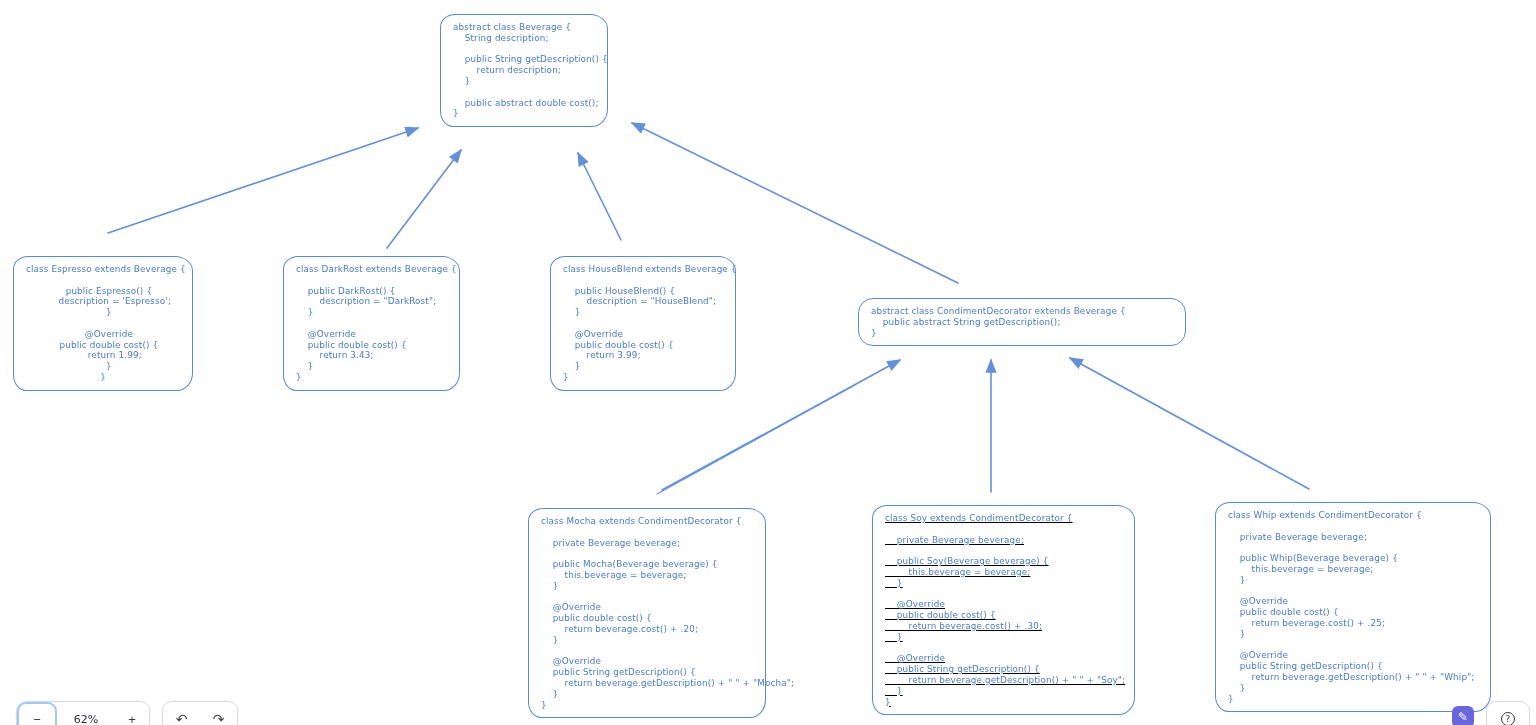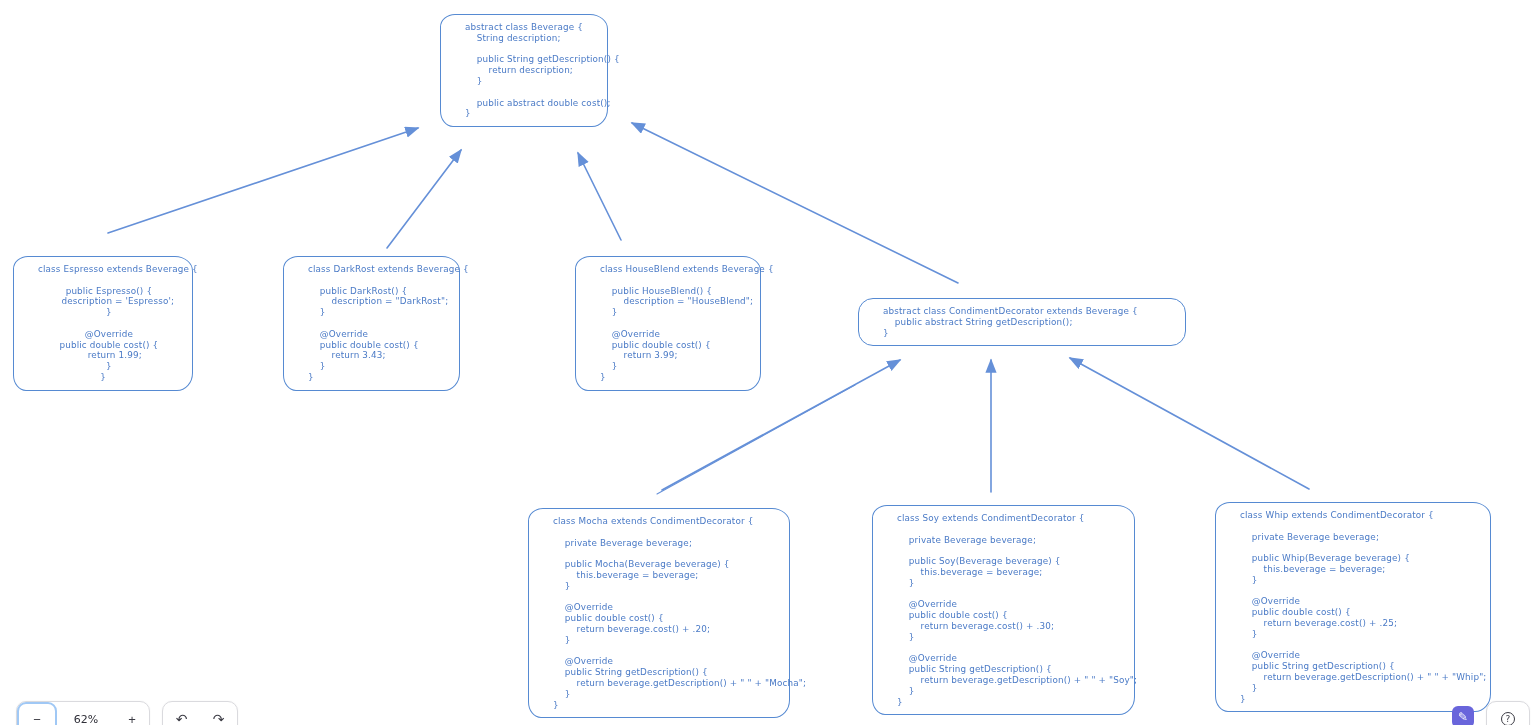--- a/index.html
+++ b/index.html
@@ -6,21 +6,21 @@
   html,body { width:1536px; height:725px; overflow:hidden; background:#ffffff;
               font-family:"DejaVu Sans", sans-serif; }
   .canvas { position:absolute; inset:0; width:1536px; height:725px; }
 
   
   .class-box {
     position:absolute;
     border:1.5px solid #568ad2;
     background:#ffffff;
     border-radius:15px 18px 16px 13px / 13px 15px 18px 16px;
-    padding:7px 24px;
+    padding:7px 12px;
     z-index:2;
   }
   .class-box pre {
     font-family:"DejaVu Sans", sans-serif;
     font-size:8.8px;
     line-height:10.8px;
     letter-spacing:0.15px;
     color:#4a7ac6;
     white-space:pre;
   }
@@ -121,62 +121,62 @@
         description = "DarkRost";
     }
 
     @Override
     public double cost() {
         return 3.43;
     }
 }</pre>
   </div>
 
-  <div class="class-box" style="left:550px; top:256px; width:186px;margin-left:25px;">
+  <div class="class-box" style="left:550px; top:256px; width:186px;">
     <pre>class HouseBlend extends Beverage {
 
     public HouseBlend() {
         description = "HouseBlend";
     }
 
     @Override
     public double cost() {
         return 3.99;
     }
 }</pre>
   </div>
 
   <div class="class-box" style="left:858px; top:298px; width:328px;border-radius:15px;">
     <pre>abstract class CondimentDecorator extends Beverage {
     public abstract String getDescription();
 }</pre>
   </div>
 
-  <div class="class-box" style="left:528px; top:508px; width:262px;">
+  <div class="class-box" style="left:528px; top:508px; width:238px;">
     <pre>class Mocha extends CondimentDecorator {
 
     private Beverage beverage;
 
     public Mocha(Beverage beverage) {
         this.beverage = beverage;
     }
 
     @Override
     public double cost() {
         return beverage.cost() + .20;
     }
 
     @Override
     public String getDescription() {
         return beverage.getDescription() + " " + "Mocha";
     }
 }</pre>
   </div>
 
-  <div class="class-box" style="left:872px; top:505px; width:263px;">
+  <div class="class-box" style="left:872px; top:505px; width:263px;text-decoration:underline;">
     <pre>class Soy extends CondimentDecorator {
 
     private Beverage beverage;
 
     public Soy(Beverage beverage) {
         this.beverage = beverage;
     }
 
     @Override
     public double cost() {

